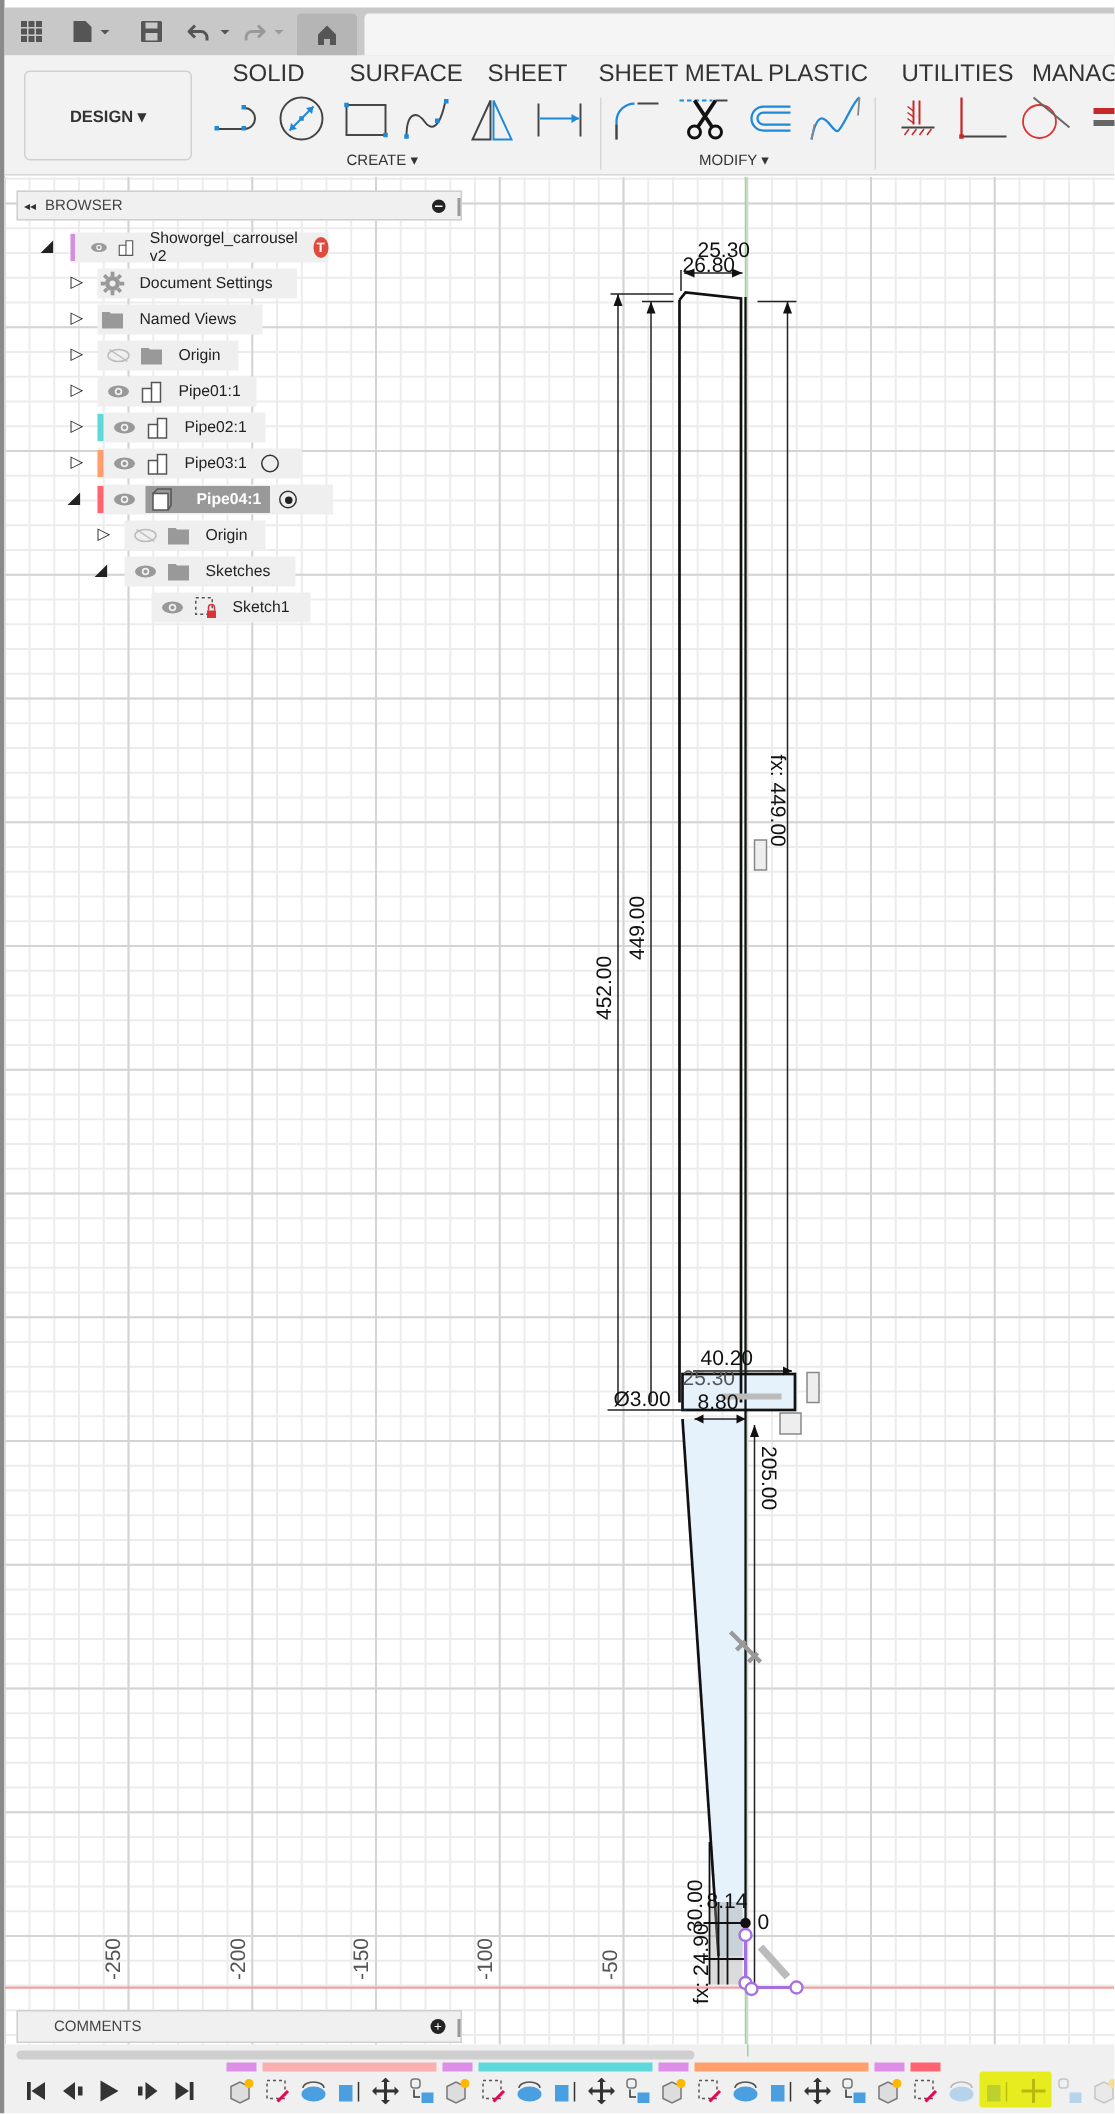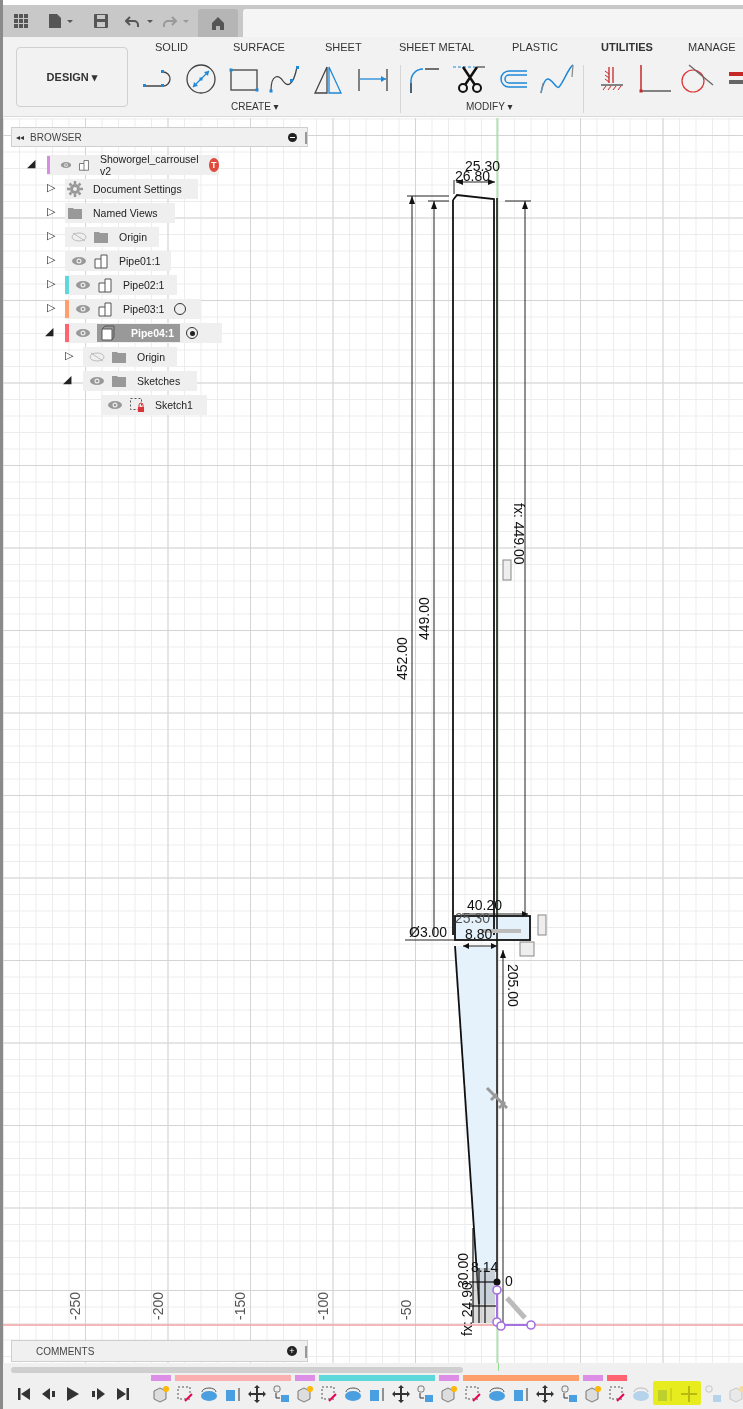--- a/index.html
+++ b/index.html
@@ -8,21 +8,21 @@
 
   
   .topbar { position: absolute; left: 0; top: 5px; width: 740px; height: 32px; background: #c8c8c8; }
   .topbar .qa { position: absolute; top: 0; height: 32px; display: flex; align-items: center; }
   .hometab { position: absolute; left: 195px; top: 4px; width: 40px; height: 28px; background: #b5b5b5; border-radius: 3px 3px 0 0; }
   .doctab { position: absolute; left: 240px; top: 4px; width: 500px; height: 28px; background: #f5f5f5; border-radius: 3px 0 0 0; }
 
   
   .ribbon { position: absolute; left: 0; top: 37px; width: 740px; height: 80px; background: #f2f2f2; border-bottom: 1px solid #d8d8d8; }
   .design-btn { position: absolute; left: 13px; top: 10px; width: 112px; height: 60px; border: 1px solid #d0d0d0; border-radius: 4px; background: #f2f2f2; font-size: 11px; font-weight: bold; color: #333; display: flex; align-items: center; justify-content: center; }
-  .rtab { position: absolute; top: 4px; font-size: 11px; color: #333; }
+  .rtab { position: absolute; top: 4px; font-size: 16px; color: #333; }
   .rgroup-label { position: absolute; top: 64px; font-size: 10px; color: #333; }
   .rsep { position: absolute; top: 28px; width: 1px; height: 48px; background: #d6d6d6; }
   .ricon { position: absolute; top: 26px; width: 36px; height: 32px; }
 
   
   .canvas { position: absolute; left: 0; top: 118px; width: 740px; height: 1245px; overflow: hidden;
     background-color: #fff;
     background-image:
       linear-gradient(to right, #d4d4d4 1px, transparent 1px),
       linear-gradient(to bottom, #d4d4d4 1px, transparent 1px),
@@ -108,21 +108,21 @@
   </div>
 
   <div class="ribbon">
     <div class="design-btn">DESIGN ▾</div>
 
     <div class="rtab" style="left:152px;">SOLID</div>
     <div class="rtab" style="left:230px;">SURFACE</div>
     <div class="rtab" style="left:322px;">SHEET</div>
     <div class="rtab" style="left:396px;">SHEET METAL</div>
     <div class="rtab" style="left:509px;">PLASTIC</div>
-    <div class="rtab" style="left:598px;font-weight:bold;">UTILITIES</div>
+    <div class="rtab" style="left:598px;">UTILITIES</div>
     <div class="rtab" style="left:685px;">MANAGE</div>
 
     <svg class="ricon" style="left:138px;" viewBox="0 0 36 32">
       <path d="M4 23h18M22 9a7 7 0 0 1 0 14" stroke="#444" stroke-width="1.3" fill="none"></path>
       <rect x="2" y="21" width="3" height="3" fill="#1e88d9"></rect>
         <rect x="20" y="21" width="3" height="3" fill="#1e88d9"></rect>
         <rect x="20" y="7" width="3" height="3" fill="#1e88d9"></rect>
     </svg>
     <svg class="ricon" style="left:180px;" viewBox="0 0 36 32">
       <circle cx="18" cy="16" r="14" stroke="#444" stroke-width="1.3" fill="none"></circle>

